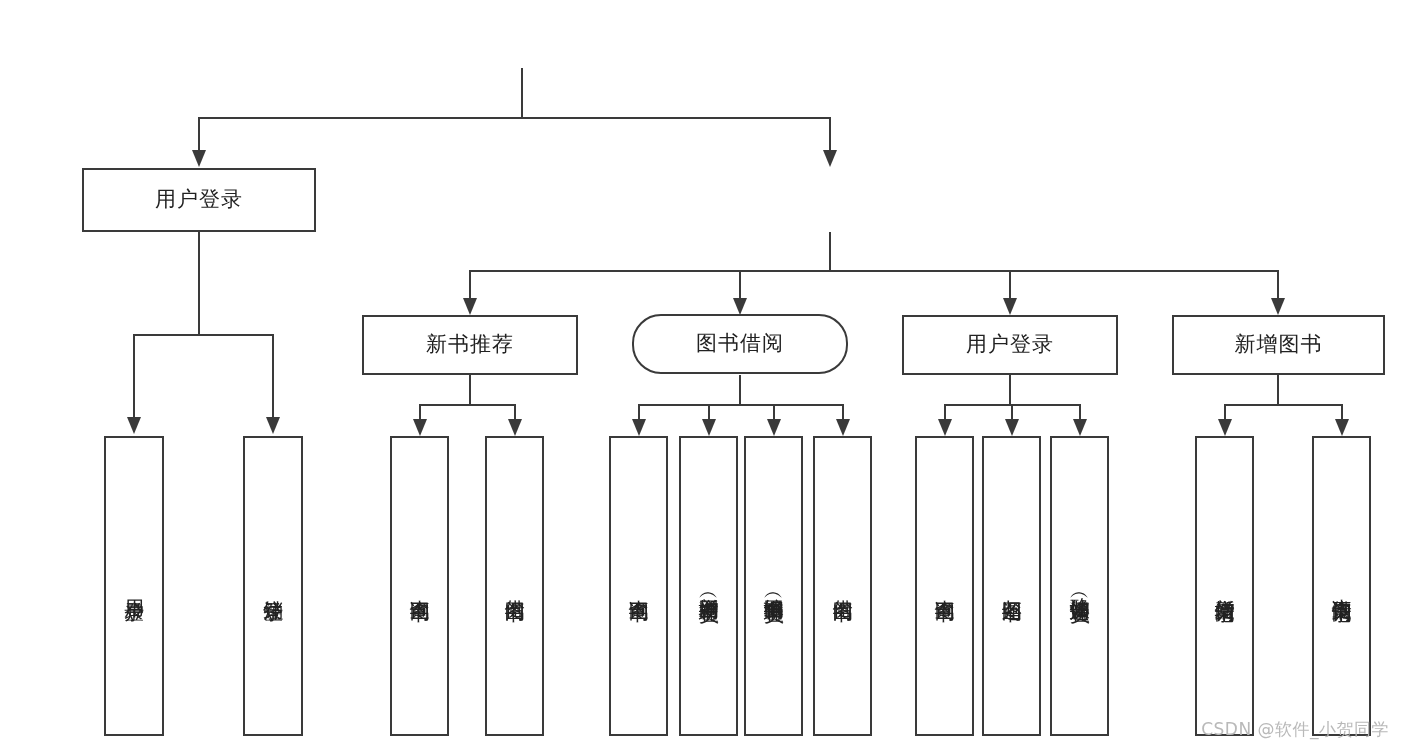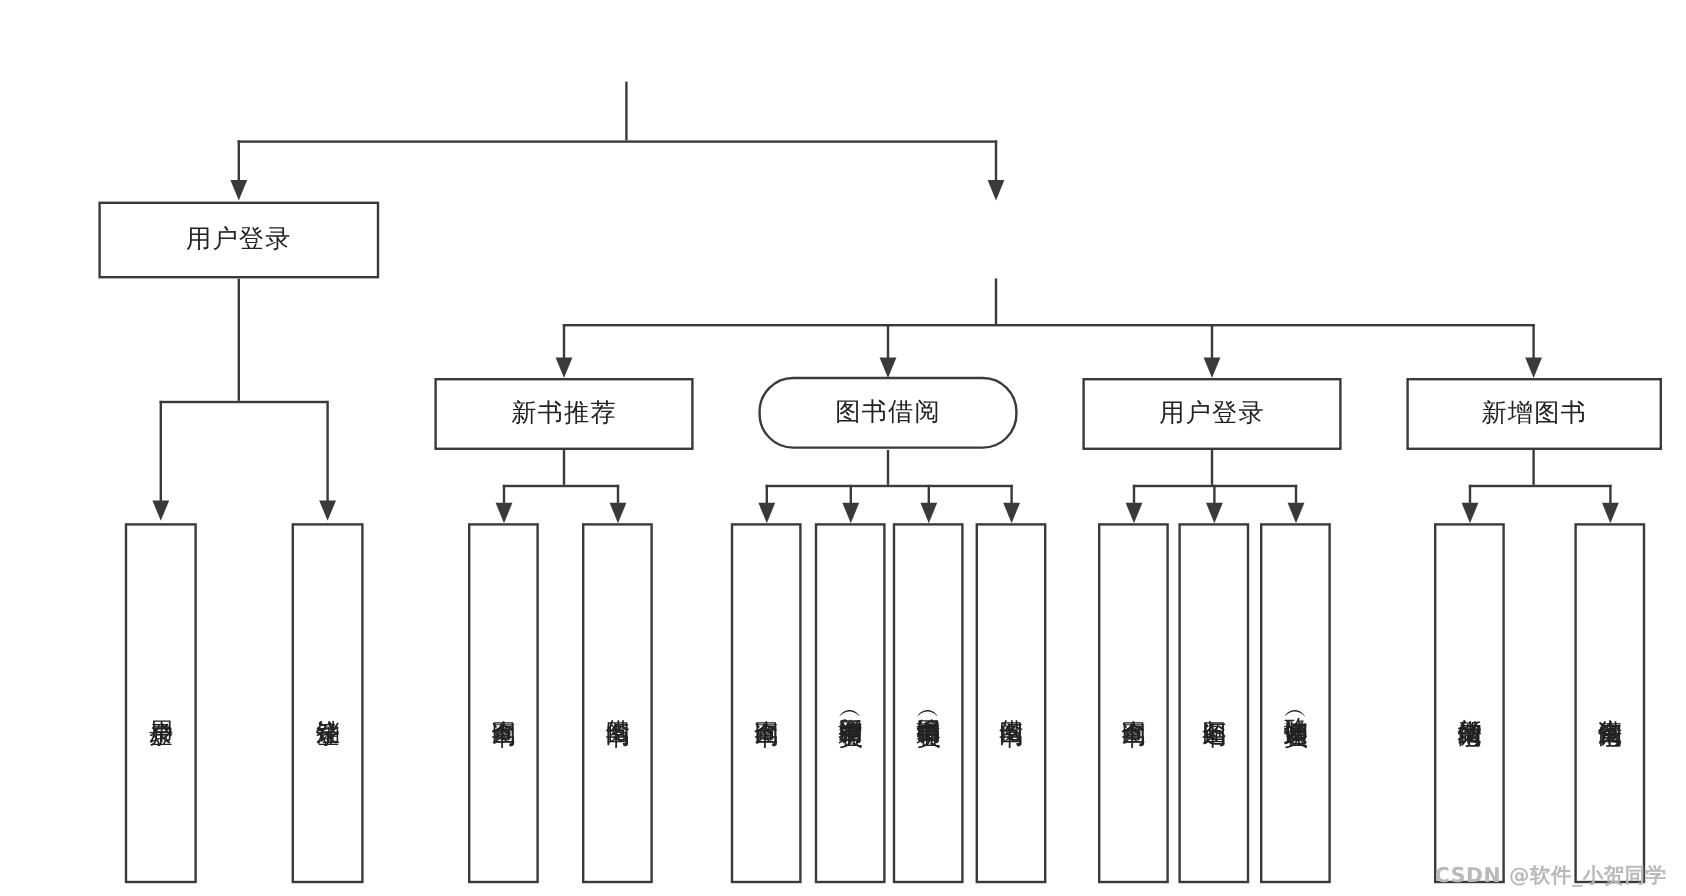--- a/index.html
+++ b/index.html
@@ -89,21 +89,20 @@
   #watermark {
     position: absolute;
     right: 16px;
     bottom: 6px;
     font-size: 17px;
     color: #b9b9b9;
     letter-spacing: 0.5px;
     z-index: 5;
     white-space: nowrap;
     font-family: "DejaVu Sans", "Liberation Sans", sans-serif;
-    font-weight: bold;
   }
 </style>
 </head>
 <body>
 
 <div id="diagram-root">
 
 
   <div class="line-v" style="left:521px; top:68px; height:49px;"></div>
 

